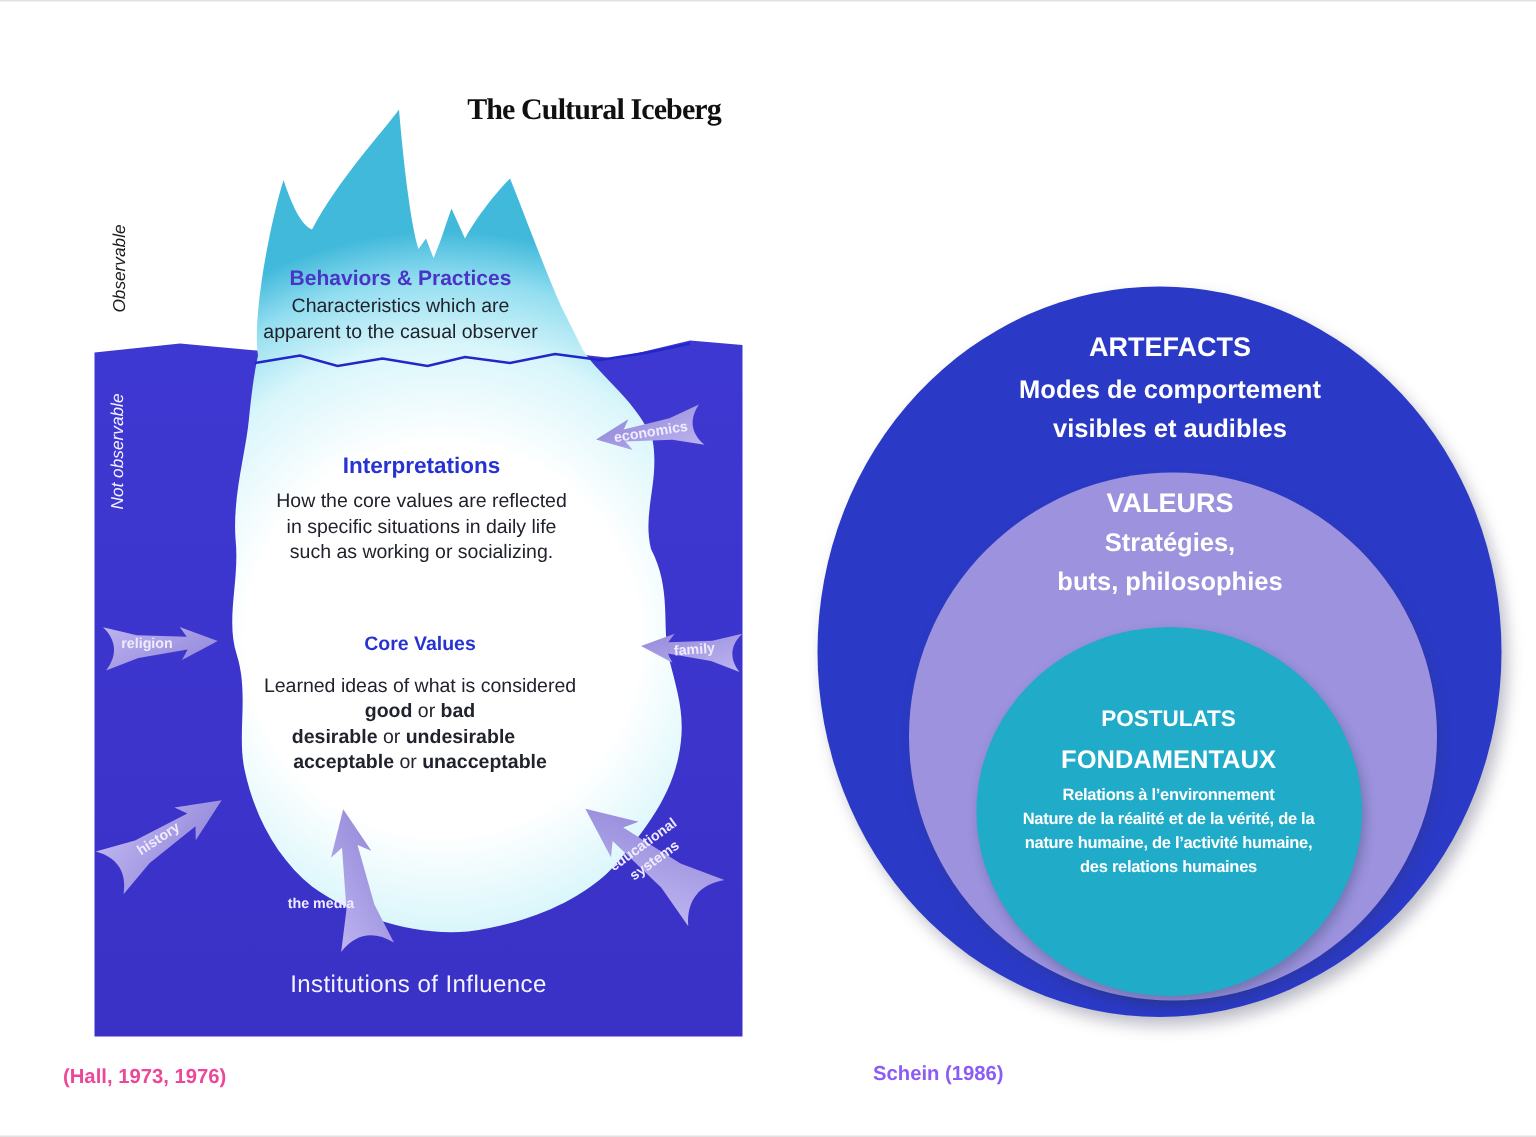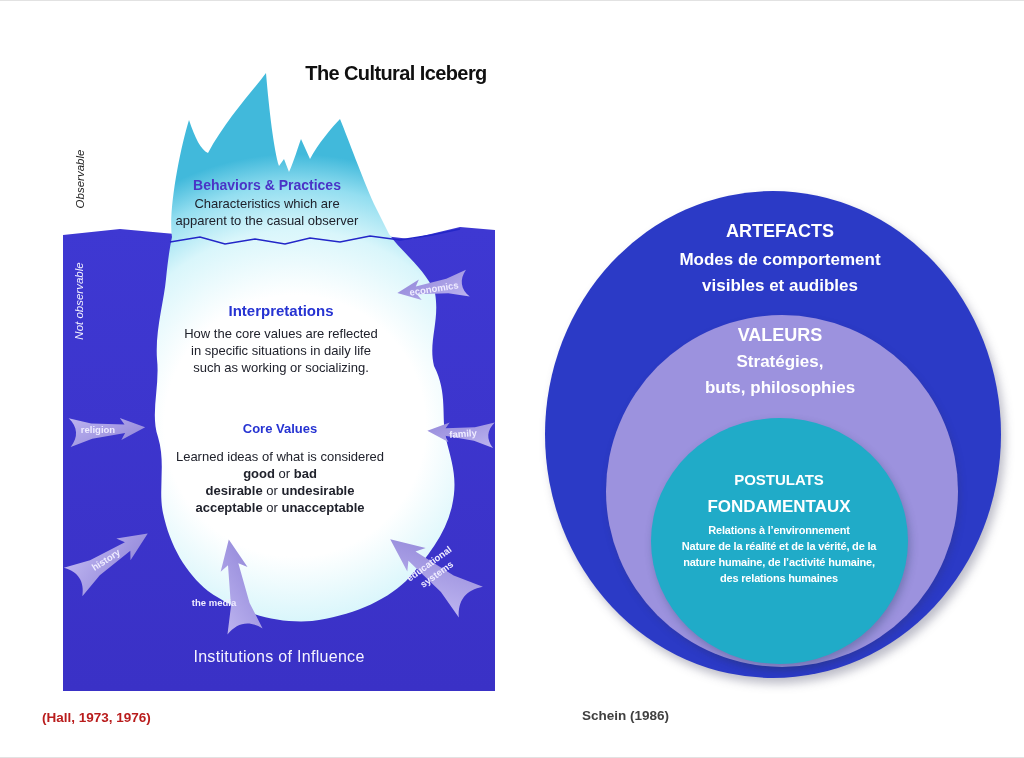--- a/index.html
+++ b/index.html
@@ -6,31 +6,31 @@
   .canvas{
     position:relative;width:1024px;height:758px;background:#ffffff;
     overflow:hidden;font-family:"Liberation Sans",sans-serif;
     border-top:1px solid #e2e2e2;border-bottom:1px solid #e2e2e2;box-sizing:border-box;
   }
   .abs{position:absolute;}
   .ctr{transform:translateX(-50%);white-space:nowrap;}
   .svgbg{position:absolute;left:0;top:0;width:1024px;height:758px;z-index:1;}
   .txt{z-index:3;line-height:1;}
   
-  .main-title{font-size:20px;font-weight:bold;color:#101010;letter-spacing:-0.6px;}
+  .main-title{font-size:20px;font-weight:bold;color:#101010;letter-spacing:-0.6px;font-family:Liberation Serif, serif;}
   .h-violet{font-size:14px;font-weight:bold;color:#4a33c6;}
   .h-blue{font-weight:bold;color:#2633d2;}
   .body-txt{font-size:13px;color:#20222c;}
   .side-label{font-size:11.5px;font-style:italic;color:#1c1c1c;transform:translate(-50%,-50%) rotate(-90deg);}
   .side-label.white{color:#f2f1ff;}
   .arrow-label{font-size:9.5px;font-weight:bold;color:#efecff;z-index:4;}
   .inst-h{font-size:16px;color:#f4f3ff;letter-spacing:0.3px;}
   .inst-sub{font-size:11px;font-style:italic;color:#e8e6ff;}
-  .caption{font-size:13.5px;font-weight:bold;color:#b91c1c;}
-  .caption.navy{color:#404040;}
+  .caption{font-size:13.5px;font-weight:bold;color:#ec4899;}
+  .caption.navy{color:#8b5cf6;}
   
   .niveaux-title{font-size:19px;font-weight:bold;color:#17365d;letter-spacing:-0.3px;}
   .circle{position:absolute;border-radius:50%;z-index:2;}
   .circle.outer{left:545px;top:190px;width:456px;height:487px;background:#2b3ac6;box-shadow:4px 6px 10px rgba(70,70,100,0.35);}
   .circle.middle{left:606px;top:314px;width:352px;height:352px;background:#9c92de;box-shadow:2px 4px 7px rgba(50,50,90,0.25);}
   .circle.inner{left:651px;top:417px;width:257px;height:246px;background:#20abc8;box-shadow:2px 4px 8px rgba(20,50,80,0.3);}
   .circ-h{font-size:18px;font-weight:bold;color:#ffffff;}
   .circ-l{font-size:17px;font-weight:bold;color:#ffffff;}
   .circ-s{font-size:11px;font-weight:bold;color:#ffffff;letter-spacing:-0.2px;}
 </style>
@@ -106,21 +106,21 @@
   <div class="abs txt ctr body-txt" style="left:267px;top:213px;">apparent to the casual observer</div>
 
   <div class="abs txt ctr h-blue" style="left:281px;top:302px;font-size:15px;">Interpretations</div>
   <div class="abs txt ctr body-txt" style="left:281px;top:326px;">How the core values are reflected</div>
   <div class="abs txt ctr body-txt" style="left:281px;top:343px;">in specific situations in daily life</div>
   <div class="abs txt ctr body-txt" style="left:281px;top:360px;">such as working or socializing.</div>
 
   <div class="abs txt ctr h-blue" style="left:280px;top:421px;font-size:13px;">Core Values</div>
   <div class="abs txt ctr body-txt" style="left:280px;top:449px;">Learned ideas of what is considered</div>
   <div class="abs txt ctr body-txt" style="left:280px;top:466px;"><b>good</b><span> or </span><b>bad</b></div>
-  <div class="abs txt ctr body-txt" style="left:280px;top:483px;"><b>desirable</b><span> or </span><b>undesirable</b></div>
+  <div class="abs txt ctr body-txt" style="left:269px;top:483px;"><b>desirable</b><span> or </span><b>undesirable</b></div>
   <div class="abs txt ctr body-txt" style="left:280px;top:500px;"><b>acceptable</b><span> or </span><b>unacceptable</b></div>
 
   <div class="abs txt ctr arrow-label" style="left:98px;top:424px;">religion</div>
   <div class="abs txt ctr arrow-label" style="left:434px;top:283px;transform:translateX(-50%) rotate(-9deg);">economics</div>
   <div class="abs txt ctr arrow-label" style="left:463px;top:428px;transform:translateX(-50%) rotate(-4deg);">family</div>
   <div class="abs txt ctr arrow-label" style="left:106px;top:554px;transform:translateX(-50%) rotate(-33deg);">history</div>
   <div class="abs txt ctr arrow-label" style="left:214px;top:597px;">the media</div>
   <div class="abs txt arrow-label" style="left:433px;top:568px;width:80px;white-space:normal;text-align:center;line-height:1.4;transform:translate(-50%,-50%) rotate(-36deg);">educational systems</div>
 
   <div class="abs txt ctr inst-h" style="left:279px;top:648px;">Institutions of Influence</div>

